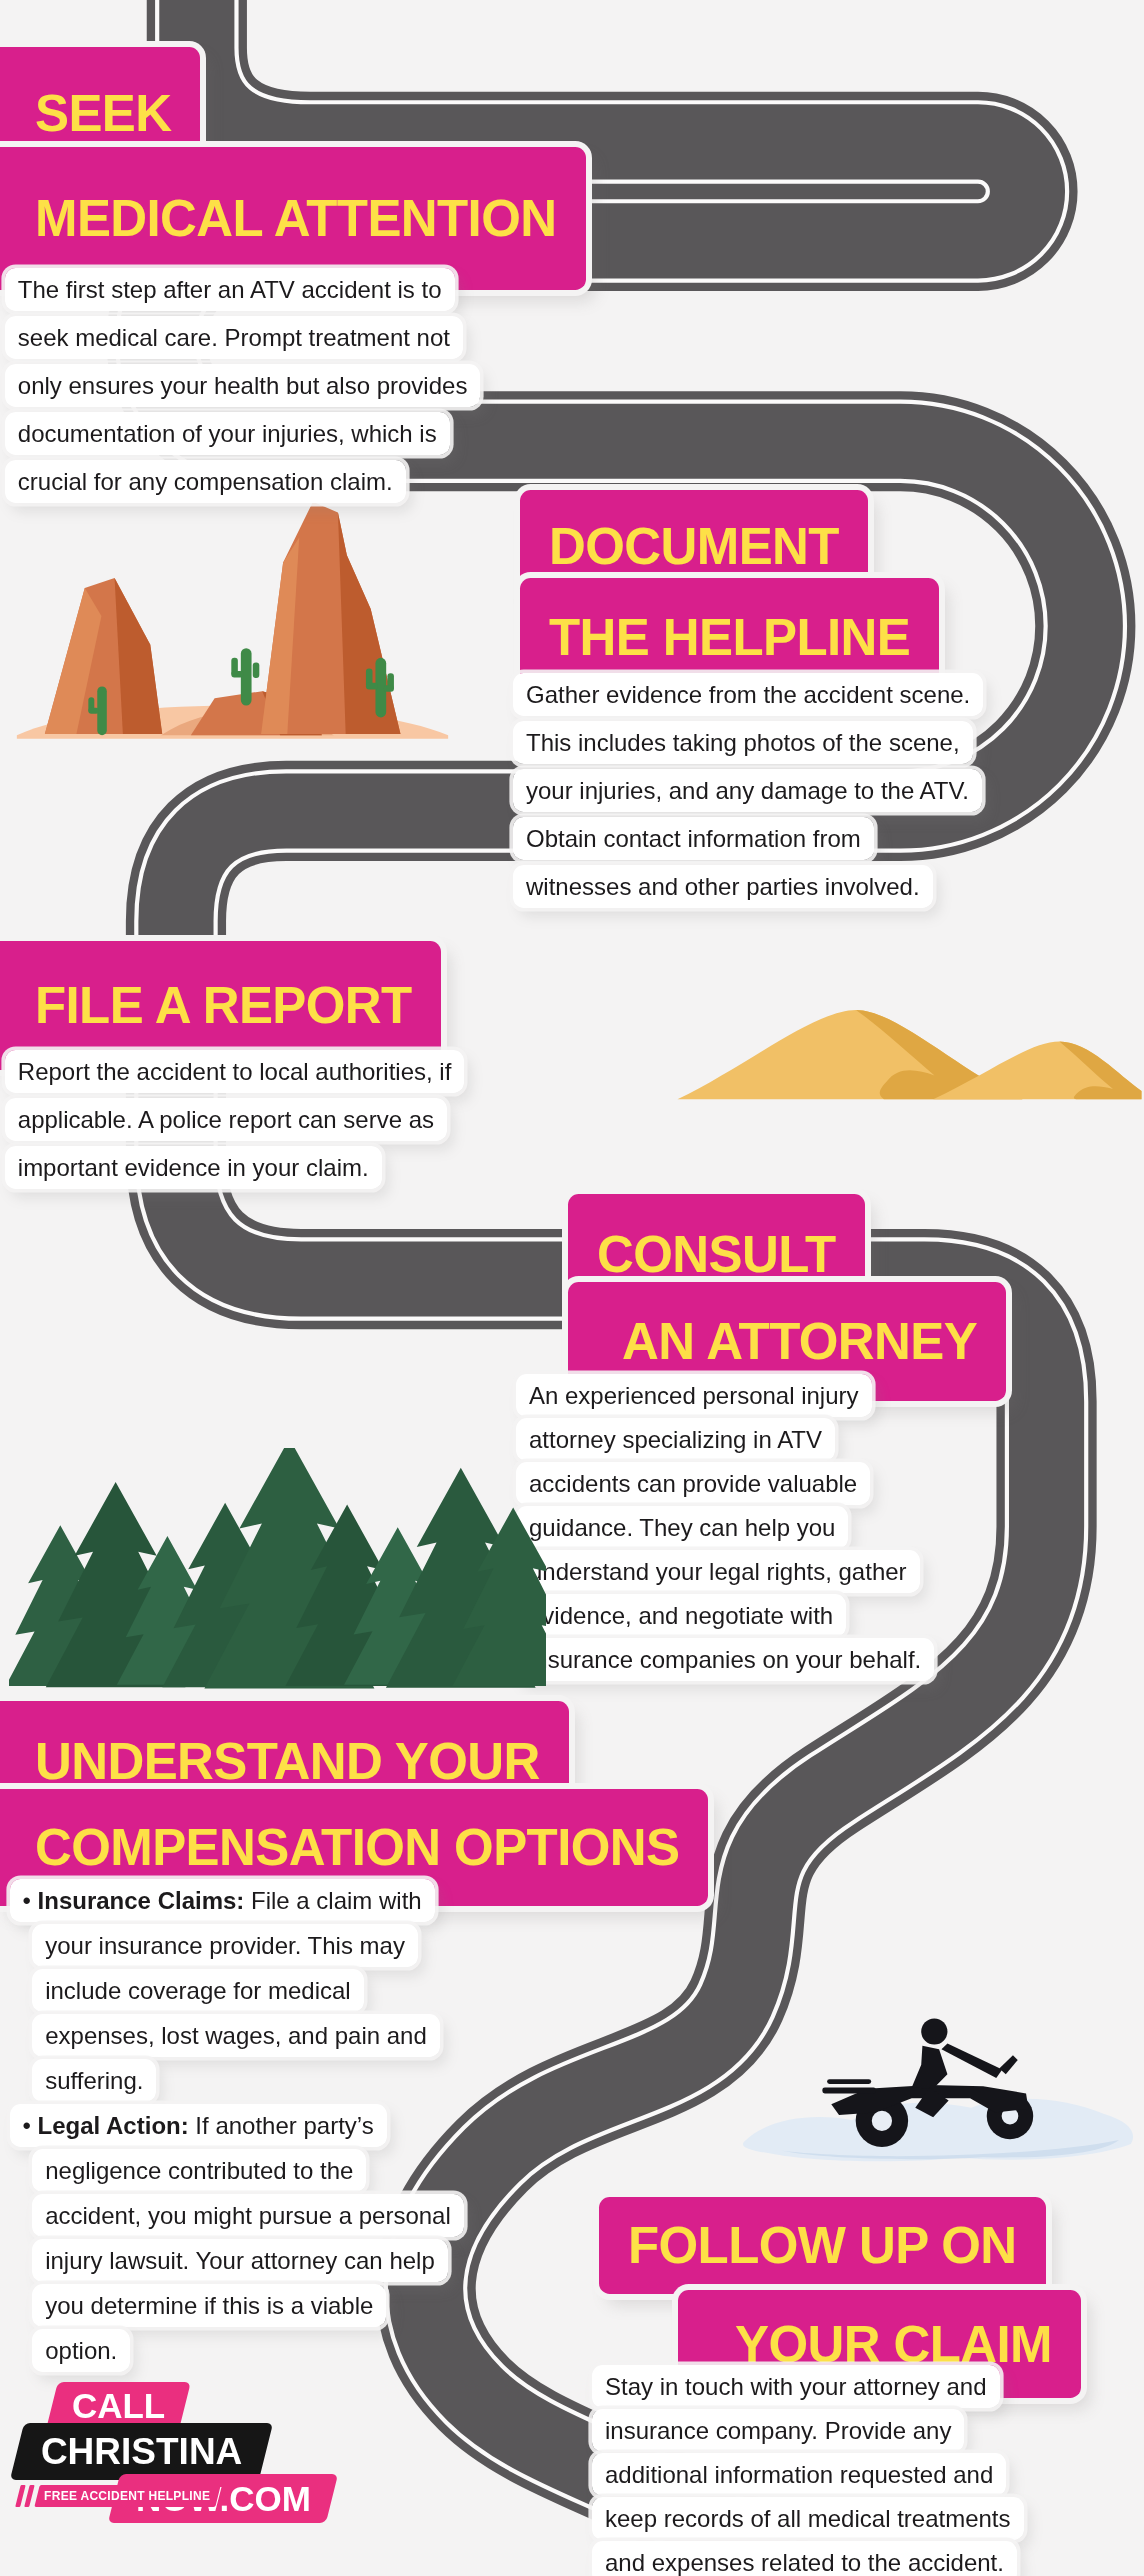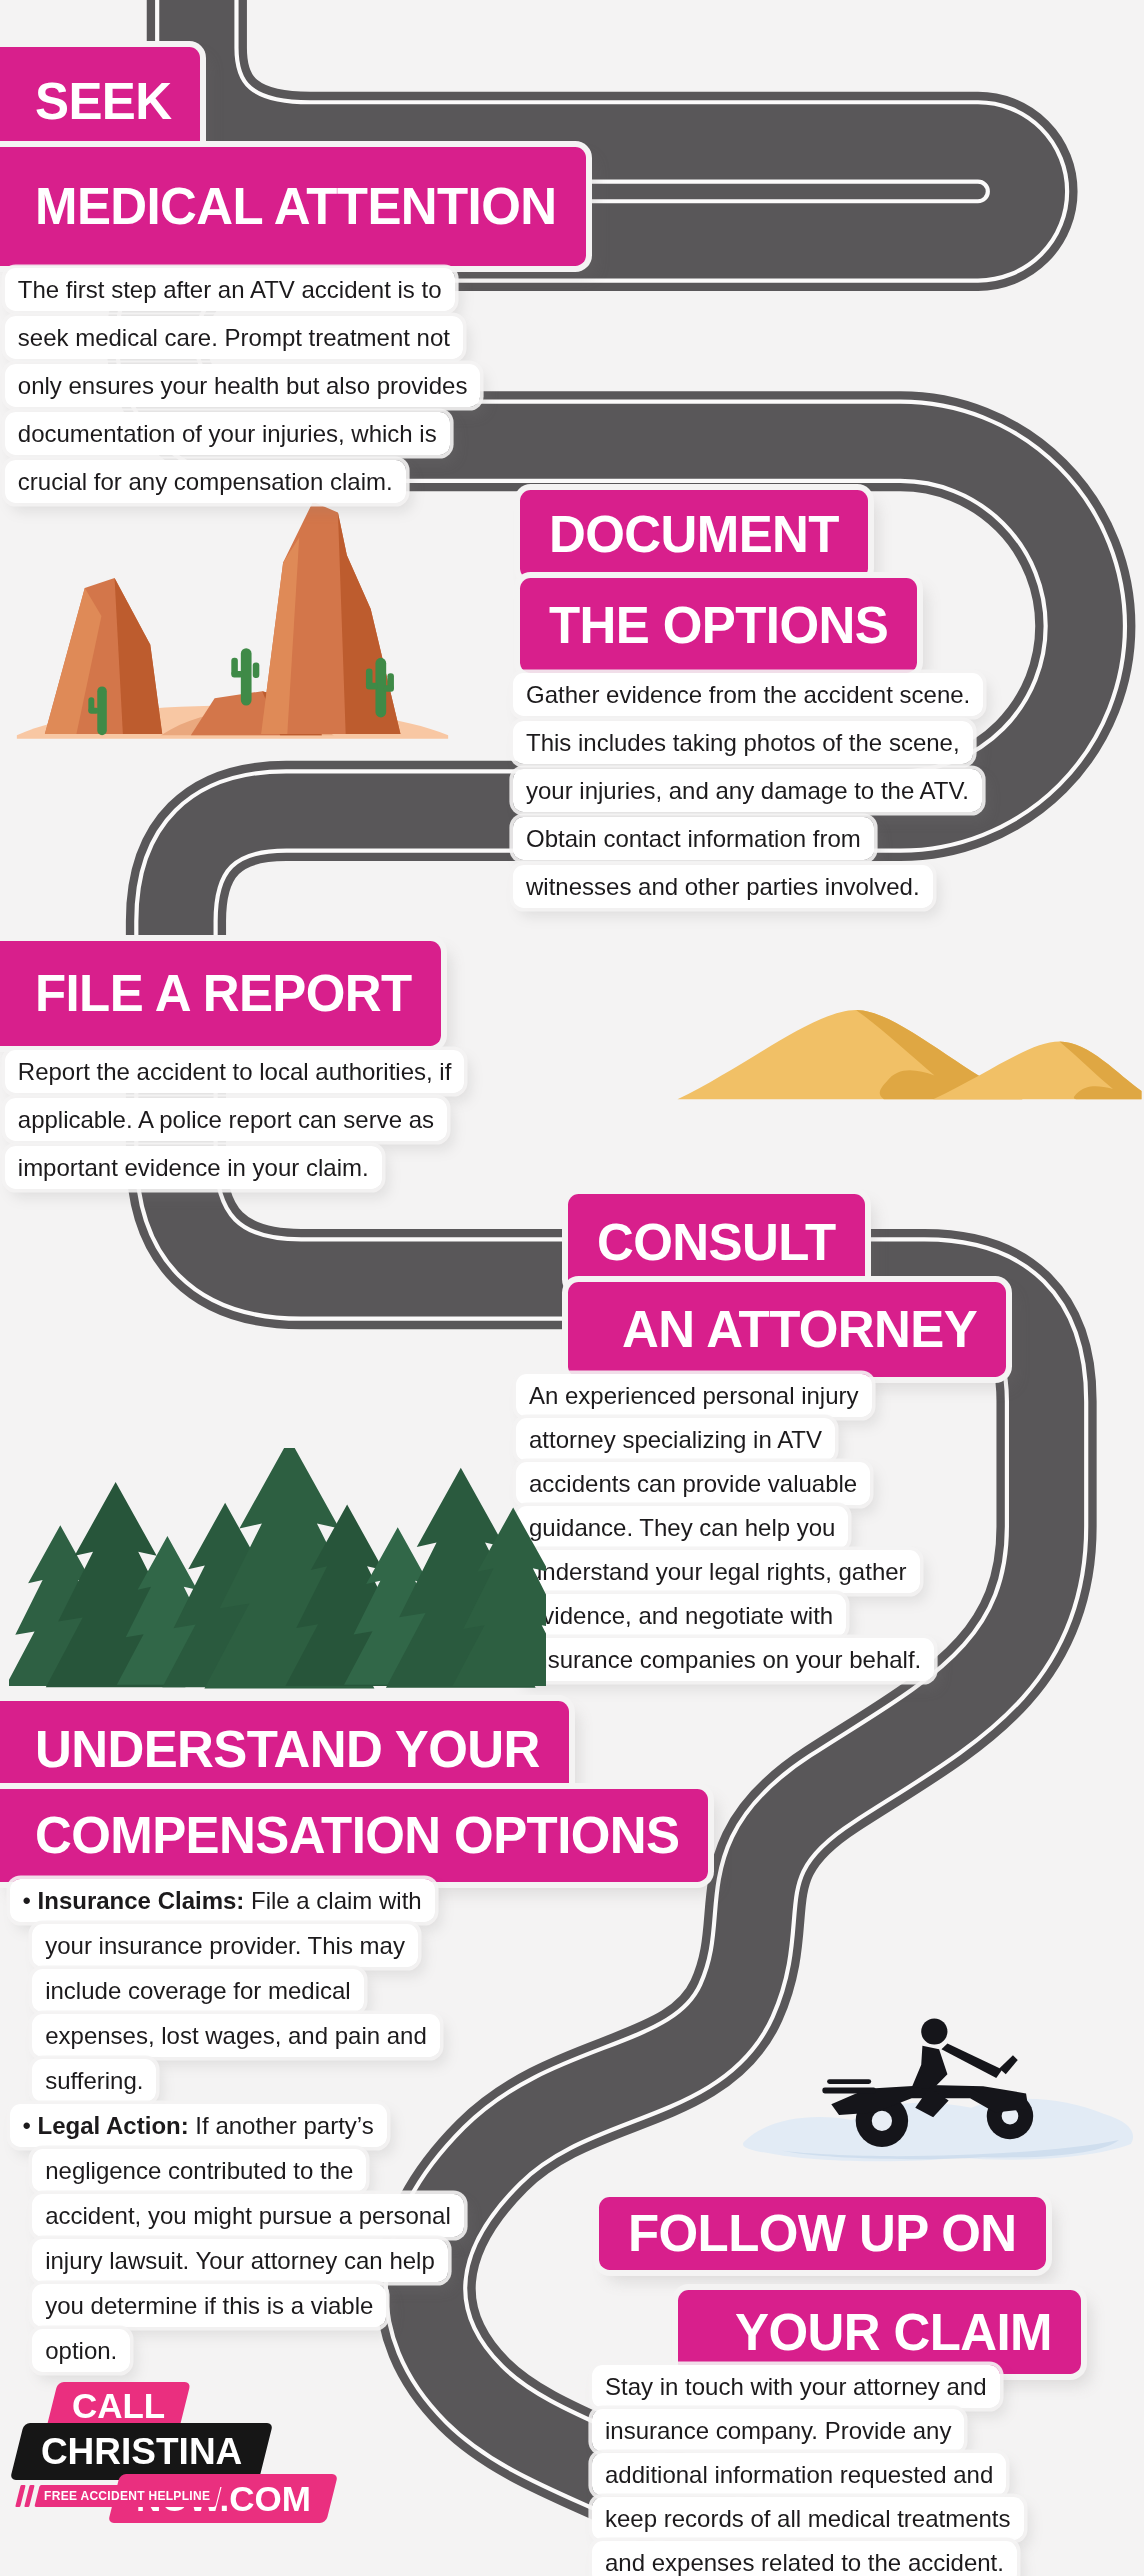--- a/index.html
+++ b/index.html
@@ -7,23 +7,23 @@
     position:relative;width:1145px;height:2576px;overflow:hidden;
     background:#f4f3f3;font-family:"Liberation Sans",sans-serif;
   }
   svg{display:block;}
   .road{position:absolute;left:0;top:0;width:1145px;height:2576px;}
   .illus{position:absolute;}
 
   
   .tbox{
     position:absolute;display:flex;align-items:center;
-    background:#d81f8c;color:#ffffff;font-weight:bold;
+    background:#d81f8c;color:#fde047;font-weight:bold;
     font-size:51px;letter-spacing:-0.6px;white-space:pre;
-    padding:4px 29px;border-radius:10.7px;
+    padding:16px 29px;border-radius:10.7px;
     box-shadow:0 0 0 6px #f4f3f3, 8.3px 10.7px 15.5px rgba(120,115,115,.20);
   }
   .flush{border-radius:0 10.7px 10.7px 0;padding-left:35px;}
 
   
   .para{
     position:absolute;color:#1c1a1c;font-size:24px;line-height:48px;
   }
   .pill{
     background:#ffffff;padding:8.3px 13px;border-radius:10.7px;
@@ -111,21 +111,21 @@
     <span>SEEK</span></div>
   <div class="tbox flush" style="left:0;top:147px;height:111px;">
     <span>MEDICAL ATTENTION</span></div>
   <div class="para" style="left:4.8px;top:266px;max-width:668px;">
     <span class="pill">The first step after an ATV accident is to<br>seek medical care. Prompt treatment not<br>only ensures your health but also provides<br>documentation of your injuries, which is<br>crucial for any compensation claim.</span>
   </div>
 
   <div class="tbox" style="left:520px;top:490px;height:81px;">
     <span>DOCUMENT</span></div>
   <div class="tbox" style="left:520px;top:578px;height:87px;">
-    <span>THE OPTIONS</span></div>
+    <span>THE HELPLINE</span></div>
   <div class="para" style="left:513px;top:671px;max-width:632px;">
     <span class="pill">Gather evidence from the accident scene.<br>This includes taking photos of the scene,<br>your injuries, and any damage to the ATV.<br>Obtain contact information from<br>witnesses and other parties involved.</span>
   </div>
 
   <div class="tbox flush" style="left:0;top:941px;height:97px;">
     <span>FILE A REPORT</span></div>
   <div class="para" style="left:4.8px;top:1048px;max-width:656px;">
     <span class="pill">Report the accident to local authorities, if<br>applicable. A police report can serve as<br>important evidence in your claim.</span>
   </div>
 

